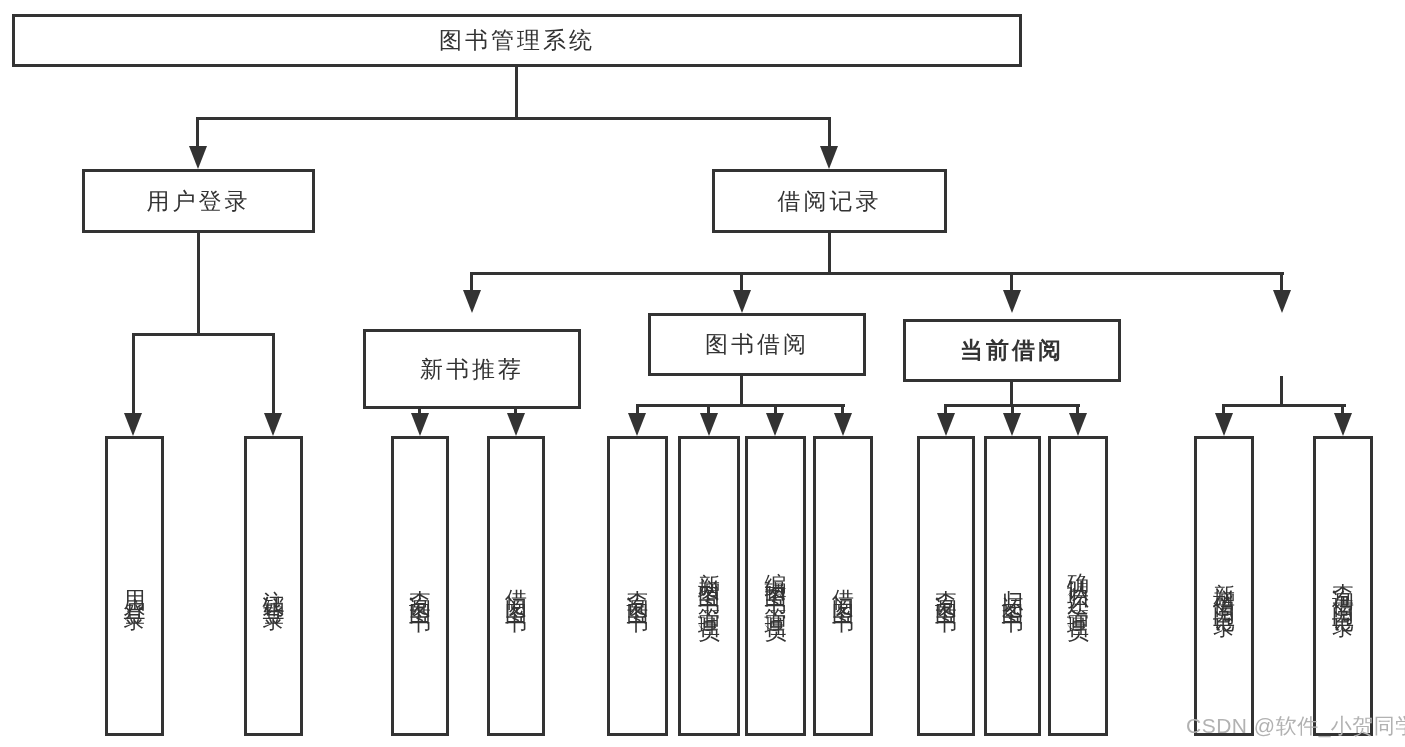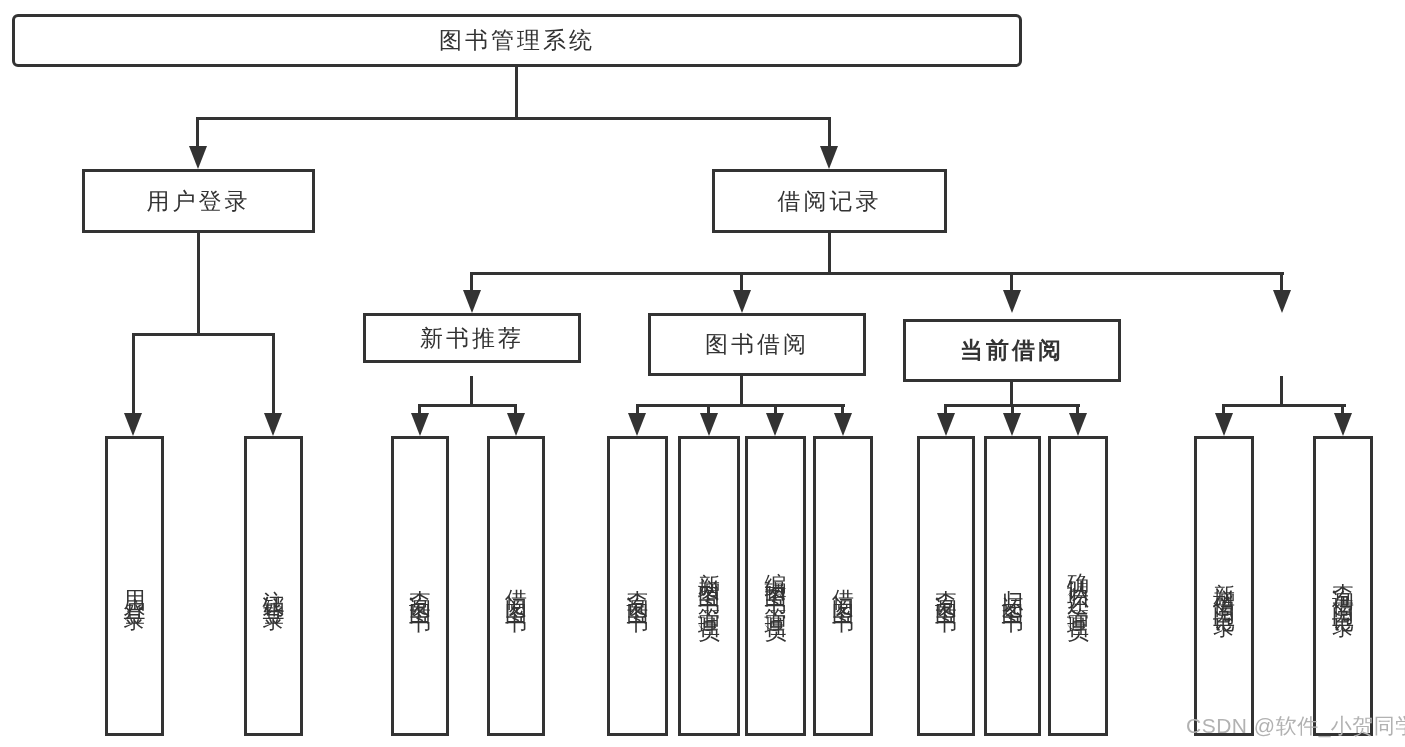--- a/index.html
+++ b/index.html
@@ -25,21 +25,21 @@
   .watermark{
     position:absolute;left:1186px;top:712px;z-index:5;
     font-size:21px;letter-spacing:0.5px;color:#b2b2b2;white-space:nowrap;
   }
 </style>
 </head>
 <body>
 
 <div id="canvas">
 
-  <div class="box box-h" style="left:12px;top:14px;width:1010px;height:53px;border-radius:6px;">
+  <div class="box box-h" style="left:12px;top:14px;width:1010px;height:53px;">
     <span>图书管理系统</span>
   </div>
 
   <div class="ln" style="left:515px;top:67px;width:3px;height:53px;"></div>
   <div class="ln" style="left:197px;top:117px;width:634px;height:3px;"></div>
   <div class="ln" style="left:196px;top:117px;width:3px;height:33px;"></div>
   <div class="arrowhead" style="left:189px;top:146px;"></div>
   <div class="ln" style="left:828px;top:117px;width:3px;height:33px;"></div>
   <div class="arrowhead" style="left:820px;top:146px;"></div>
 
@@ -61,21 +61,21 @@
   <div class="ln" style="left:470px;top:272px;width:814px;height:3px;"></div>
   <div class="ln" style="left:470px;top:272px;width:3px;height:20px;"></div>
   <div class="arrowhead" style="left:463px;top:290px;"></div>
   <div class="ln" style="left:740px;top:272px;width:3px;height:20px;"></div>
   <div class="arrowhead" style="left:733px;top:290px;"></div>
   <div class="ln" style="left:1010px;top:272px;width:3px;height:20px;"></div>
   <div class="arrowhead" style="left:1003px;top:290px;"></div>
   <div class="ln" style="left:1280px;top:272px;width:3px;height:20px;"></div>
   <div class="arrowhead" style="left:1273px;top:290px;"></div>
 
-  <div class="box box-h" style="left:363px;top:313px;width:218px;height:50px;">
+  <div class="box box-h" style="left:363px;top:329px;width:218px;height:80px;">
     <span>新书推荐</span>
   </div>
   <div class="box box-h" style="left:648px;top:313px;width:218px;height:63px;">
     <span>图书借阅</span>
   </div>
   <div class="box box-h" style="left:903px;top:319px;width:218px;height:63px;font-weight:bold;">
     <span>当前借阅</span>
   </div>
 
   <div class="ln" style="left:470px;top:376px;width:3px;height:30px;"></div>

